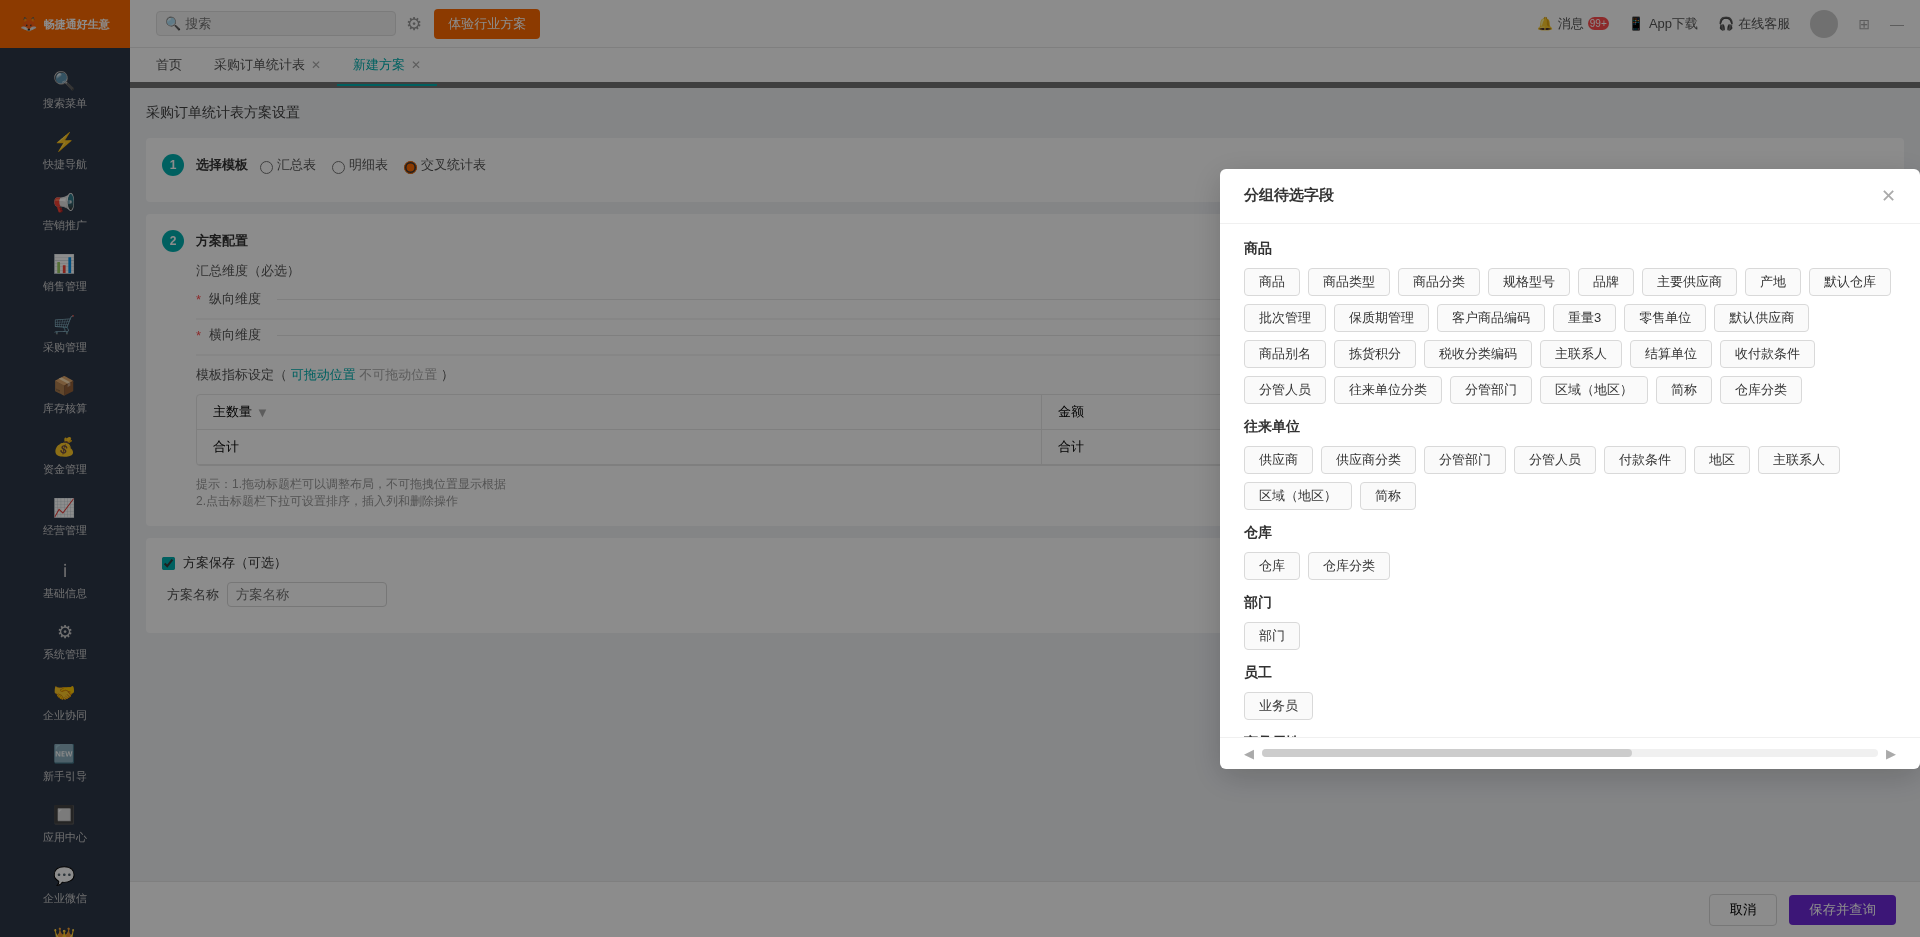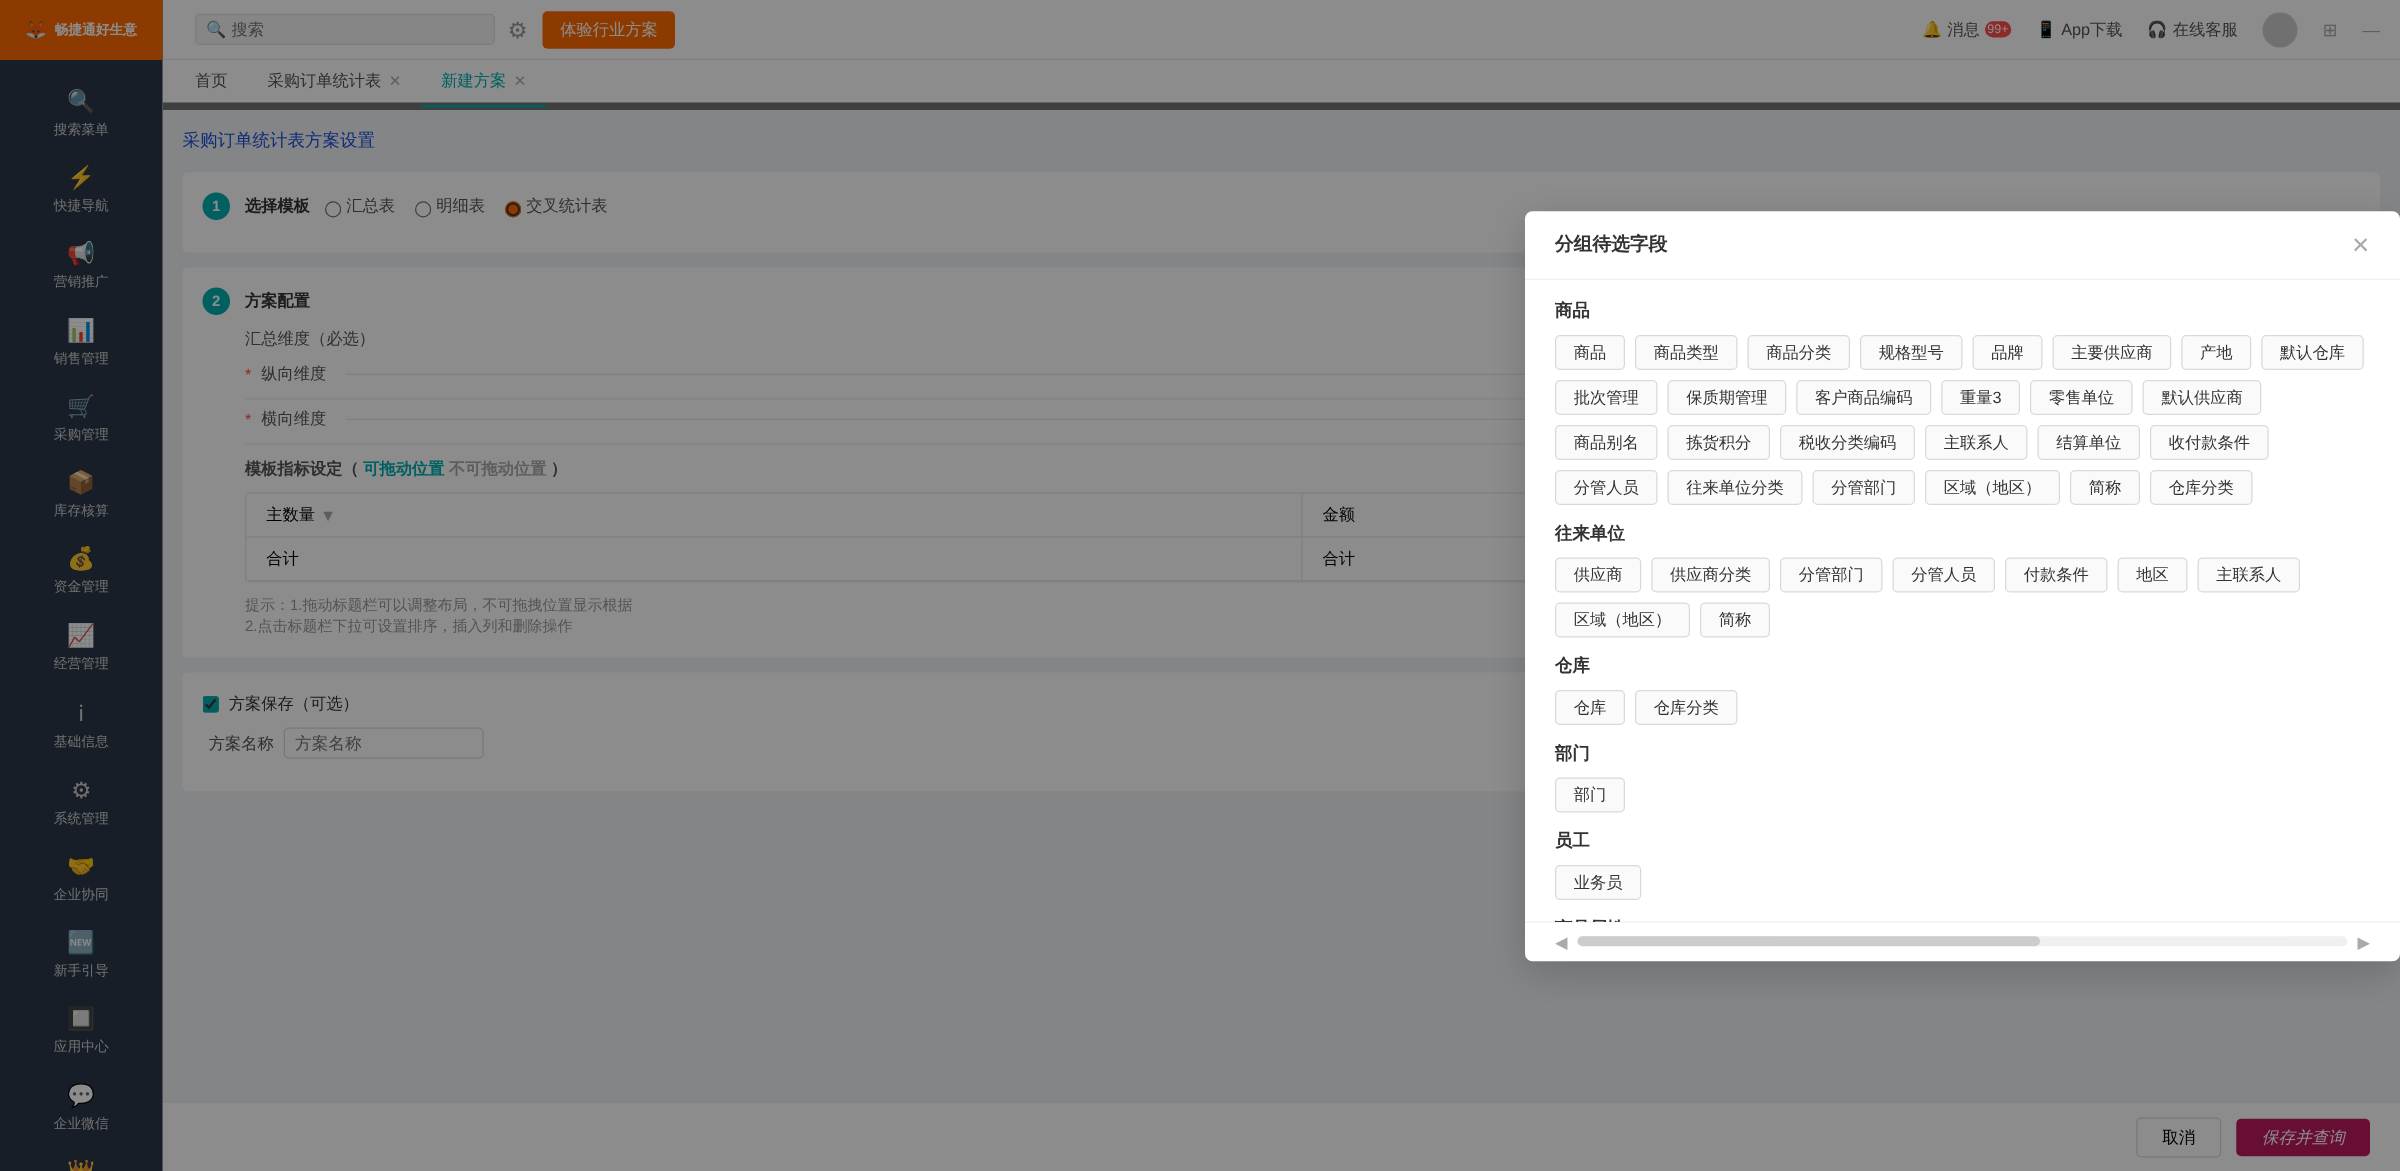--- a/index.html
+++ b/index.html
@@ -83,21 +83,21 @@
       width: 100%; display: flex; flex-direction: column; align-items: center;
       padding: 10px 0; cursor: pointer; color: #ccc; font-size: 12px; gap: 4px;
     }
     .sidebar-item .icon { font-size: 18px; }
 
     
     .main-content {
       position: fixed; top: 88px; left: 130px; right: 0; bottom: 0;
       background: #f0f2f5; overflow-y: auto; padding: 16px;
     }
-    .page-title { font-size: 14px; color: #1d4ed8; margin-bottom: 16px; }
+    .page-title { font-size: 14px; color: #404040; margin-bottom: 16px; }
 
     
     .step-section { background: #fff; border-radius: 4px; padding: 16px; margin-bottom: 12px; }
     .step-row { display: flex; align-items: center; gap: 12px; margin-bottom: 10px; }
     .step-badge {
       width: 22px; height: 22px; border-radius: 50%; background: #00b0b0;
       color: white; font-size: 12px; display: flex; align-items: center; justify-content: center;
       font-weight: bold;
     }
     .step-label { font-weight: bold; color: #333; }
@@ -110,21 +110,21 @@
     .stat-table-row { display: flex; }
     .stat-cell { padding: 8px 16px; border-right: 1px solid #e8e8e8; border-bottom: 1px solid #e8e8e8; flex: 1; }
 
     
     .footer-bar {
       position: fixed; bottom: 0; right: 0; left: 130px;
       height: 56px; background: #fff; border-top: 1px solid #e8e8e8;
       display: flex; align-items: center; justify-content: flex-end; padding: 0 24px; gap: 12px; z-index: 150;
     }
     .btn-cancel { padding: 6px 20px; border: 1px solid #d9d9d9; border-radius: 4px; background: #fff; cursor: pointer; }
-    .btn-save { padding: 6px 20px; border: none; border-radius: 4px; background: #be185d; color: white; cursor: pointer; font-style: italic; }
+    .btn-save { padding: 6px 20px; border: none; border-radius: 4px; background: #6d28d9; color: white; cursor: pointer; }
 
     
     .modal-overlay {
       position: fixed; inset: 0; background: rgba(0,0,0,0.45); z-index: 1000;
       display: flex; align-items: center; justify-content: flex-end;
     }
     .modal {
       background: #fff; border-radius: 6px; width: 700px; max-height: 600px;
       display: flex; flex-direction: column; position: relative;
       box-shadow: 0 8px 32px rgba(0,0,0,0.18);
@@ -314,21 +314,21 @@
         <span style="color:#aaa;">请选择分组维度</span>
       </div>
       <div style="background:#f5f5f5;height:2px;margin:6px 0;"></div>
       <div class="form-row">
         <span style="color:#ff4d4f;">*</span>
         <span style="color:#555;">横向维度</span>
         <div class="divider-line"></div>
         <span style="color:#aaa;">请选择交叉维度</span>
       </div>
       <div style="background:#f5f5f5;height:2px;margin:6px 0;"></div>
-      <div style="font-size:13px;color:#555;margin:10px 0 6px 0;font-weight:bold;">
+      <div style="font-size:13px;color:#555;margin:10px 0 6px 0;">
         <span>模板指标设定（</span>
         <span style="color:#00b0b0;">可拖动位置</span>
         <span style="color:#aaa;">不可拖动位置</span>
         <span>）</span>
       </div>
       <div class="stat-table">
         <div class="stat-table-row">
           <div class="stat-cell" style="display:flex;align-items:center;gap:4px;">
             <span>主数量</span>
             <span style="color:#aaa;">▼</span>

